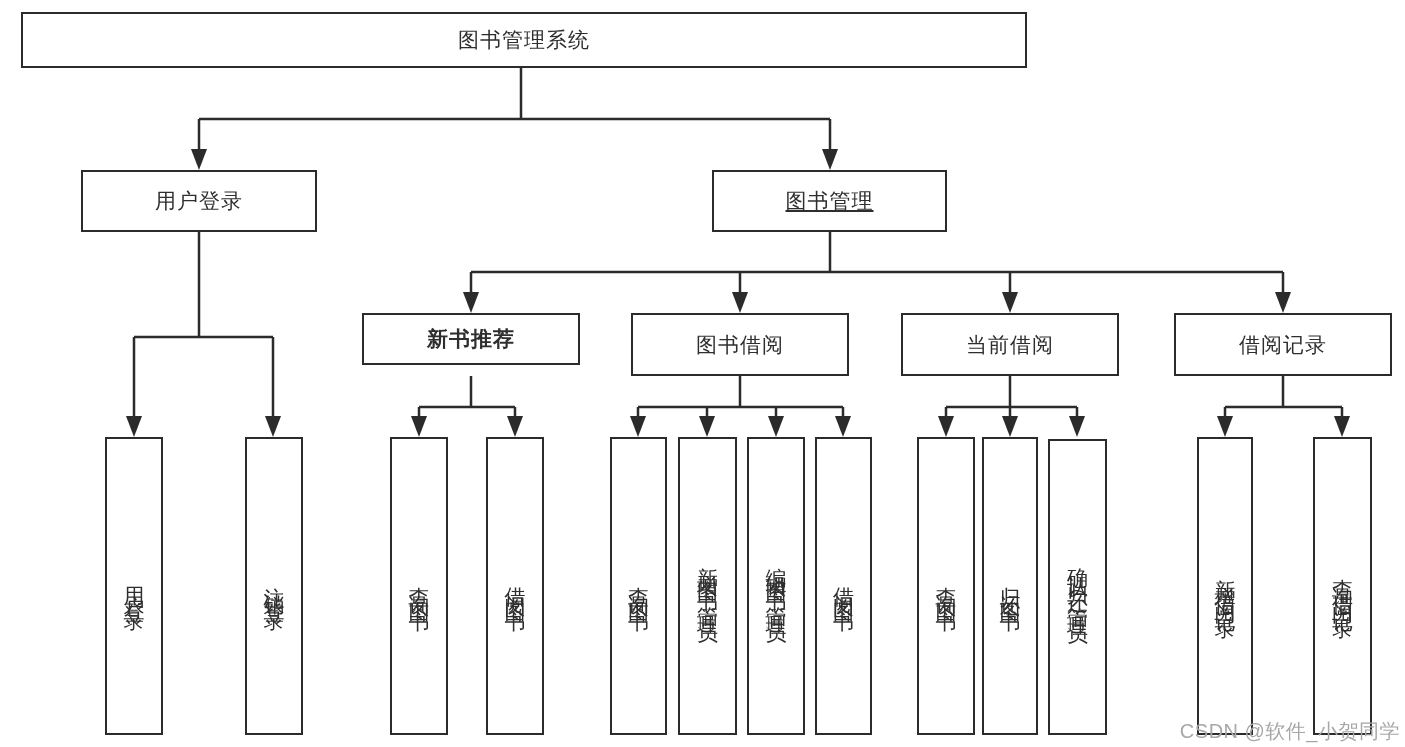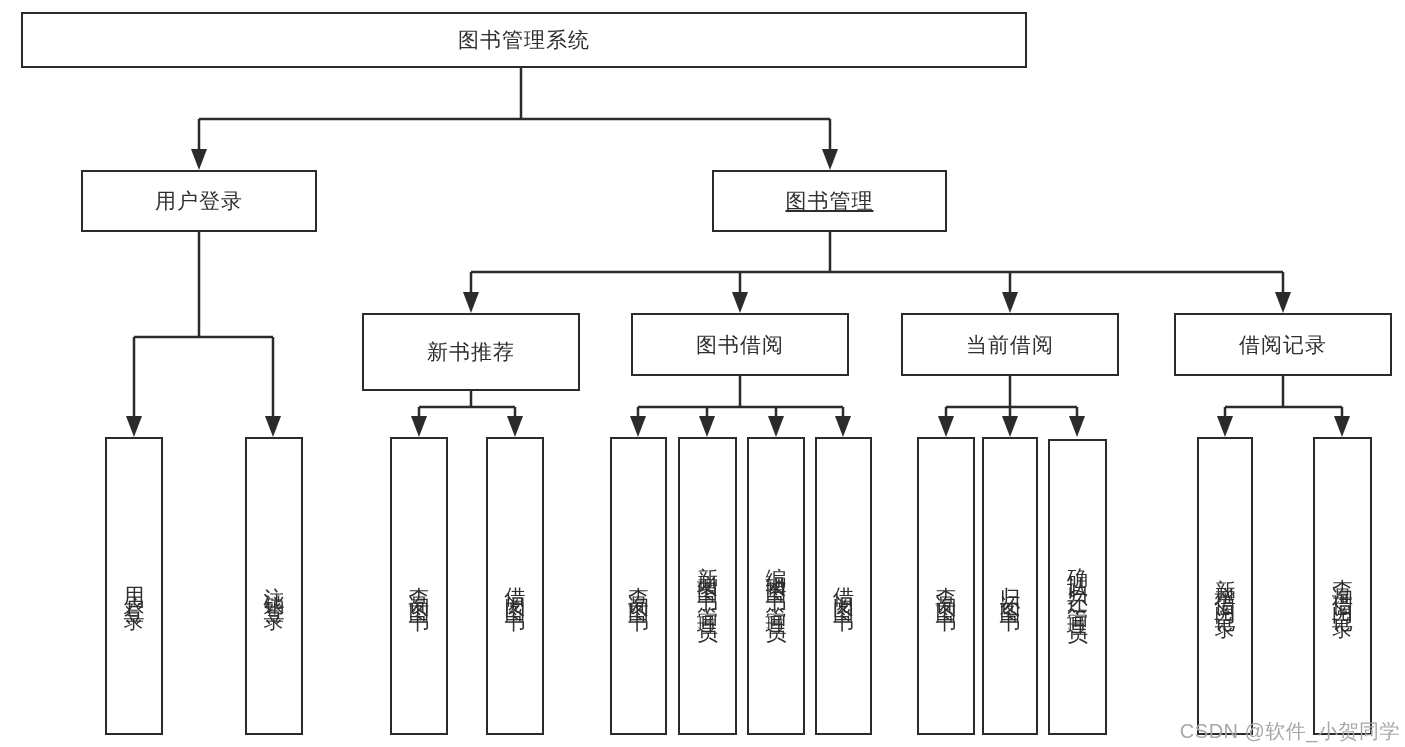--- a/index.html
+++ b/index.html
@@ -90,21 +90,21 @@
       <polygon points="1217,416 1233,416 1225,437"></polygon>
       <polygon points="1334,416 1350,416 1342,437"></polygon>
     </g>
   </svg>
 
   <div class="node" style="left:21px;top:12px;width:1006px;height:56px;">图书管理系统</div>
 
   <div class="node" style="left:81px;top:170px;width:236px;height:62px;">用户登录</div>
   <div class="node" style="left:712px;top:170px;width:235px;height:62px;text-decoration:underline;">图书管理</div>
 
-  <div class="node" style="left:362px;top:313px;width:218px;height:78px;">新书推荐</div>
+  <div class="node" style="left:362px;top:313px;width:218px;height:52px;font-weight:bold;">新书推荐</div>
   <div class="node" style="left:901px;top:313px;width:218px;height:63px;">当前借阅</div>
   <div class="node" style="left:631px;top:313px;width:218px;height:63px;">图书借阅</div>
   <div class="node" style="left:1174px;top:313px;width:218px;height:63px;">借阅记录</div>
 
   <div class="node vert" style="left:105px;top:437px;width:58px;height:298px;">用户登录</div>
   <div class="node vert" style="left:245px;top:437px;width:58px;height:298px;">注销登录</div>
 
   <div class="node vert" style="left:390px;top:437px;width:58px;height:298px;">查询图书</div>
   <div class="node vert" style="left:486px;top:437px;width:58px;height:298px;">借阅图书</div>
 

